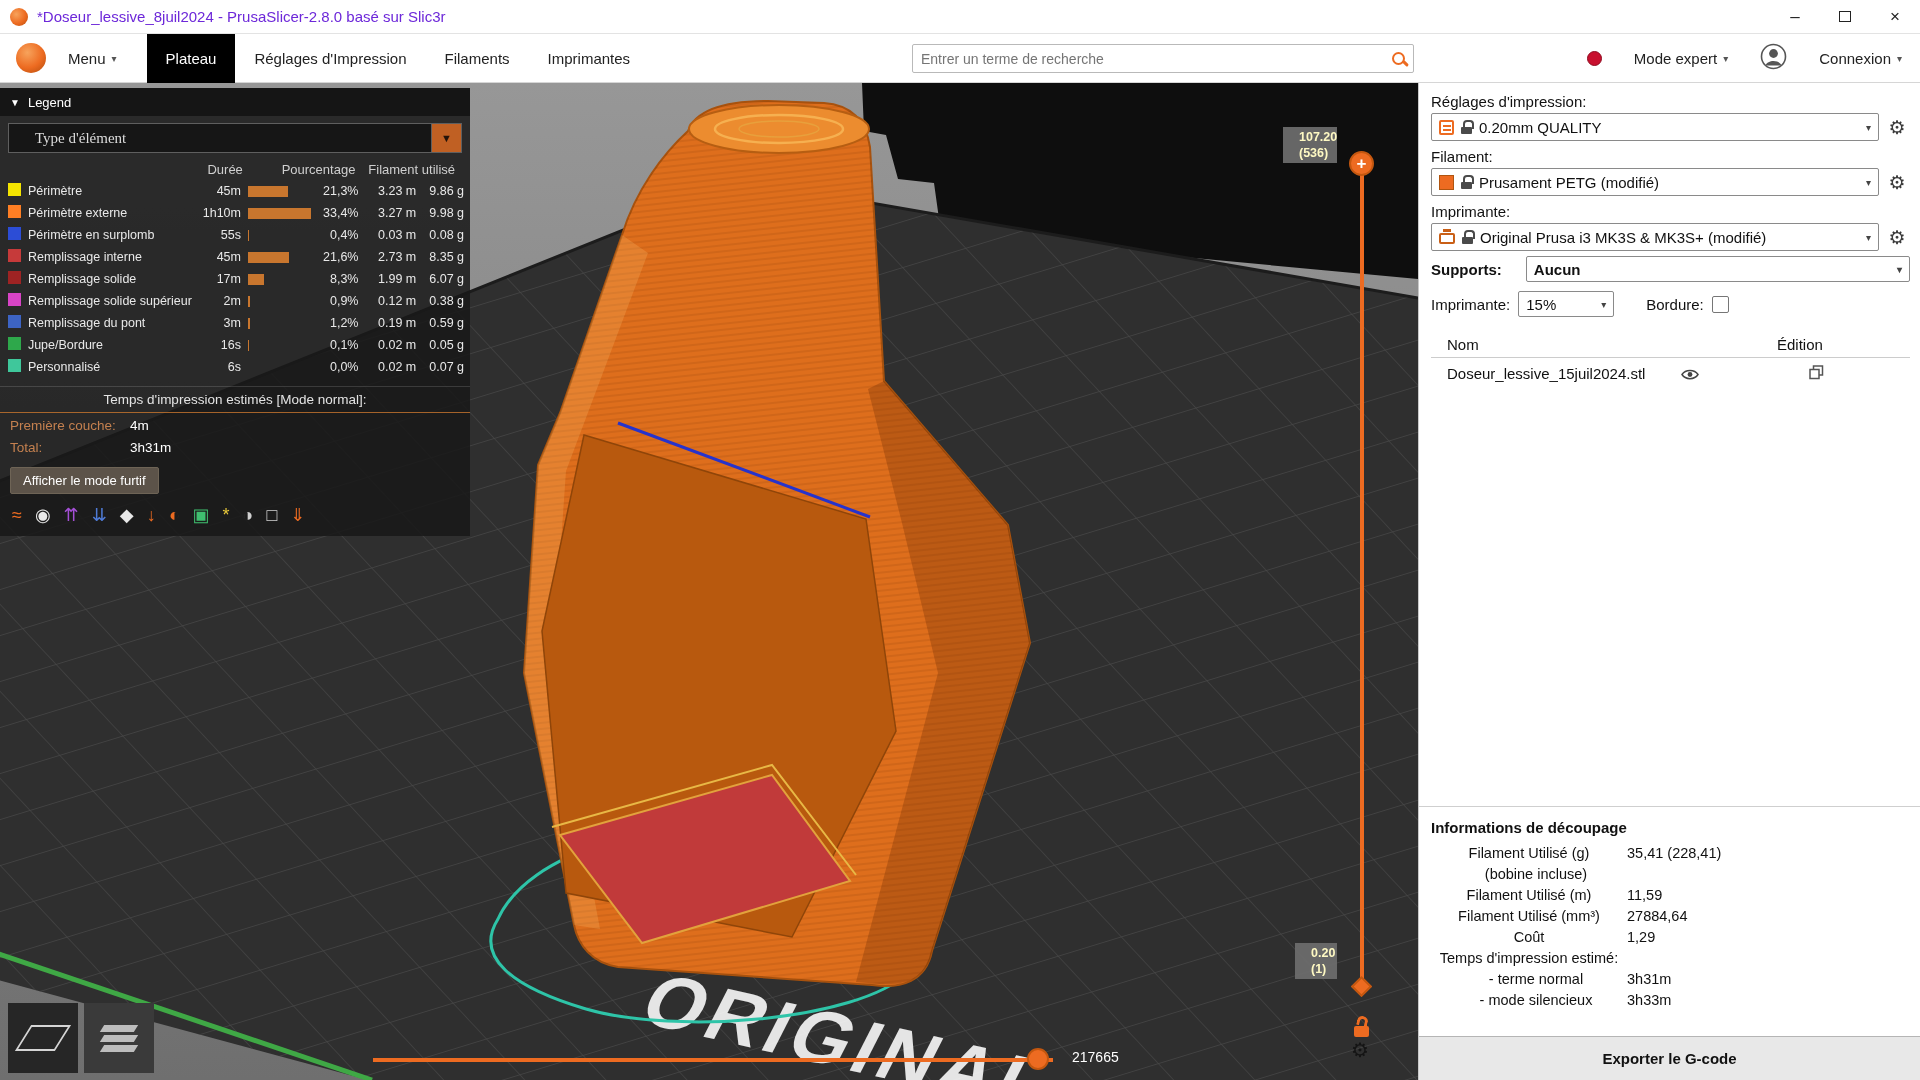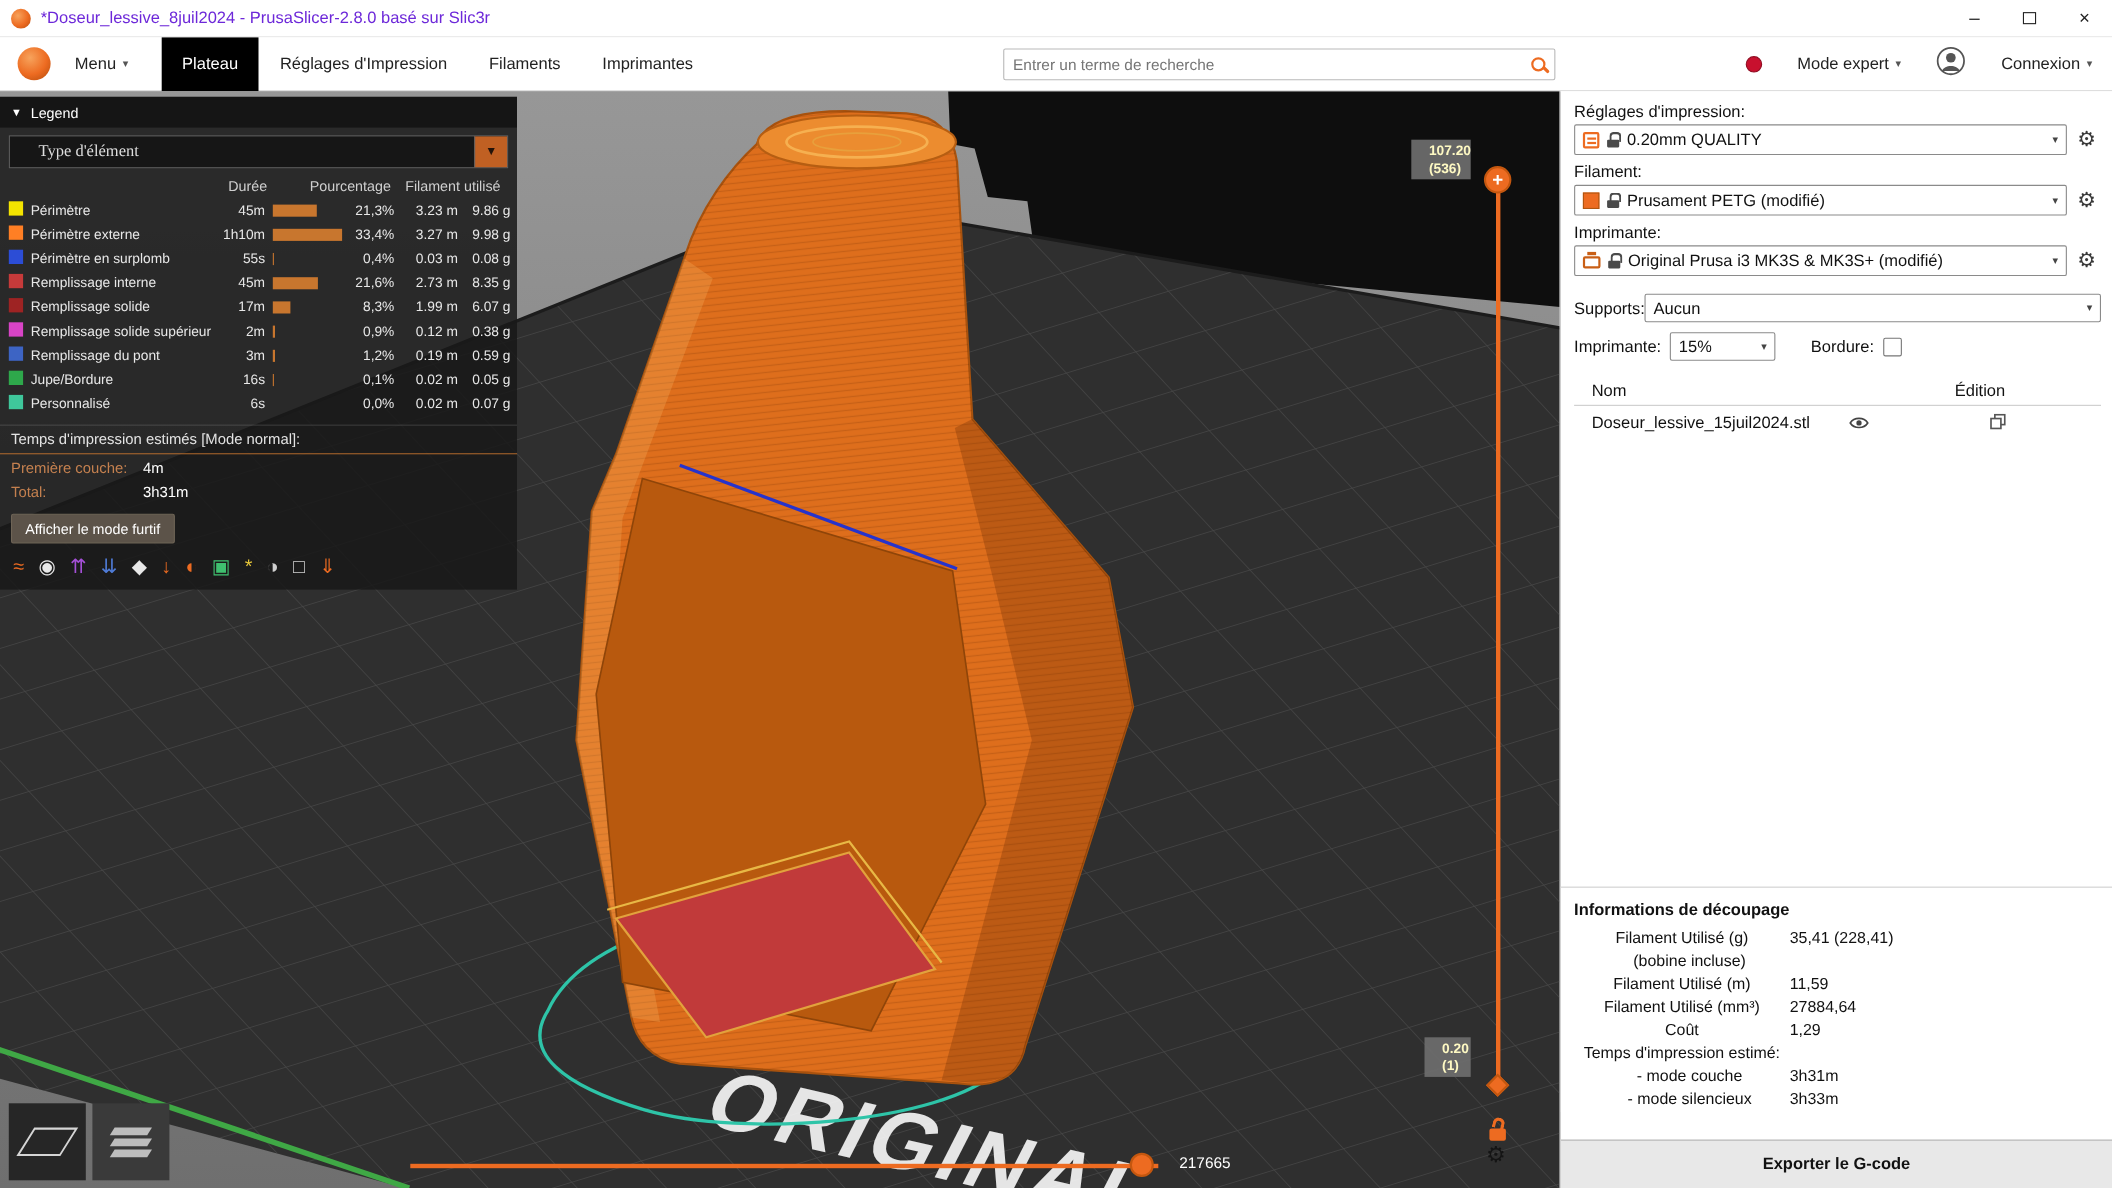--- a/index.html
+++ b/index.html
@@ -48,21 +48,21 @@
   .lrow{display:flex;align-items:center;height:22px;font-size:12.5px;padding:0 6px;white-space:nowrap;}
   .swatchwrap{width:22px;}
   .sw{display:inline-block;width:13px;height:13px;margin-left:2px;}
   .lab{width:168px;overflow:hidden;}
   .dur{width:50px;text-align:right;padding-right:4px;}
   .barw{width:68px;padding-left:3px;}
   .bar{display:inline-block;height:11px;background:#C8762E;vertical-align:middle;}
   .pct{width:46px;text-align:right;}
   .mm{width:58px;text-align:right;}
   .gg{width:48px;text-align:right;}
-  .est-title{margin-top:8px;padding:5px 10px 5px;font-size:13.5px;color:#e3e3e3;border-top:1px solid rgba(255,255,255,0.14);border-bottom:1px solid rgba(200,118,46,0.8);}
+  .est-title{margin-top:8px;padding:5px 10px 5px;font-size:13.5px;color:#e3e3e3;border-top:1px solid rgba(255,255,255,0.14);border-bottom:1px solid rgba(200,118,46,0.8);text-align:center;}
   .kv{display:flex;padding:3px 10px 0;font-size:13.5px;line-height:19px;}
   .kv .k{color:#C4804F;width:120px;}
   .kv .v{color:#fff;}
   .stealth-btn{margin:10px 10px 2px;display:inline-block;background:#5c5349;color:#fff;font-size:13px;padding:5px 12px;border:1px solid #6e6456;border-radius:2px;}
   .licons{display:flex;gap:13px;padding:10px 12px 12px;font-size:18px;align-items:center;line-height:18px;}
   .licon{cursor:pointer;}
 
   
   .vtrack{position:absolute;left:1360px;top:82px;width:4px;height:820px;background:#ED6B21;}
   .vhandle-top{position:absolute;left:1349px;top:68px;width:25px;height:25px;border-radius:50%;background:#ED6B21;border:2px solid #c4570f;color:#fff;display:flex;align-items:center;justify-content:center;font-size:17px;font-weight:bold;}
@@ -98,21 +98,21 @@
   .gear-btn{width:26px;text-align:center;font-size:19px;color:#3a3a3a;margin-left:5px;flex:none;}
   .ps-icon{width:15px;height:15px;border:2px solid #ED6B21;border-radius:2px;flex:none;
     background-image:linear-gradient(#ED6B21,#ED6B21),linear-gradient(#ED6B21,#ED6B21);
     background-size:8px 2px;background-position:center 3px,center 7px;background-repeat:no-repeat;}
   .fil-swatch{width:15px;height:15px;background:#ED6B21;border:1px solid #b05510;flex:none;}
   .prn-icon{width:16px;height:11px;border:2px solid #c95f16;border-radius:2px;position:relative;flex:none;margin-top:3px;}
   .prn-icon::before{content:"";position:absolute;left:2px;right:2px;top:-6px;height:3px;background:#c95f16;}
   .mini-lock{width:11px;height:14px;position:relative;flex:none;}
   .mini-lock::before{content:"";position:absolute;top:0;left:2px;width:7px;height:7px;border:2px solid #4a4a4a;border-bottom:none;border-radius:4px 4px 0 0;}
   .mini-lock::after{content:"";position:absolute;bottom:0;left:0;width:11px;height:7px;background:#4a4a4a;border-radius:1px;}
-  .supports-row{display:flex;align-items:center;margin-top:16px;gap:0;}
+  .supports-row{display:flex;align-items:center;margin-top:5px;gap:24px;font-weight:bold;}
   .supports-row .combo{height:26px;}
   .infill-row{display:flex;align-items:center;margin-top:9px;gap:8px;}
   .combo.small{flex:none;width:96px;height:26px;}
   .brim-label{margin-left:24px;}
   .checkbox{width:17px;height:17px;border:1px solid #767676;background:#fff;border-radius:2px;}
   .objlist{margin-top:15px;}
   .obj-head{display:flex;height:26px;align-items:center;border-bottom:1px solid #ccc;position:relative;font-size:15px;}
   .oh-nom{margin-left:16px;}
   .oh-ed{position:absolute;left:346px;}
   .obj-row{position:relative;height:30px;display:flex;align-items:center;font-size:15px;}
@@ -472,21 +472,21 @@
         </div>
         <div class="sirow">
           <span class="silabel">Coût</span>
           <span class="sival">1,29</span>
         </div>
         <div class="sirow">
           <span class="silabel">Temps d'impression estimé:</span>
           <span class="sival"></span>
         </div>
         <div class="sirow ind">
-          <span class="silabel">- mode couche</span>
+          <span class="silabel">- terme normal</span>
           <span class="sival">3h31m</span>
         </div>
         <div class="sirow ind">
           <span class="silabel">- mode silencieux</span>
           <span class="sival">3h33m</span>
         </div>
       </div>
   </div>
 
   <div class="export-btn">Exporter le G-code</div>

